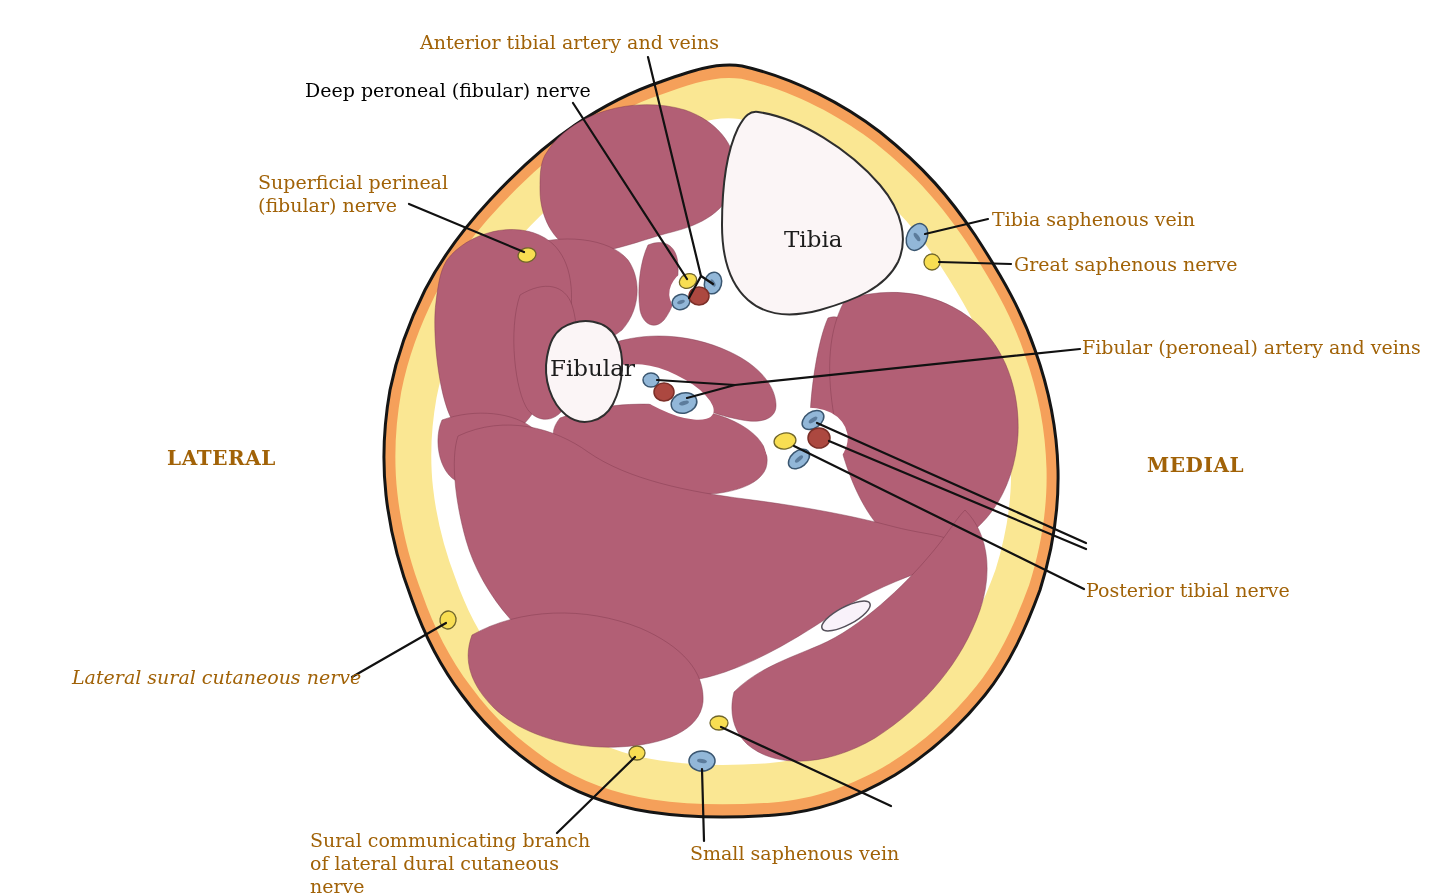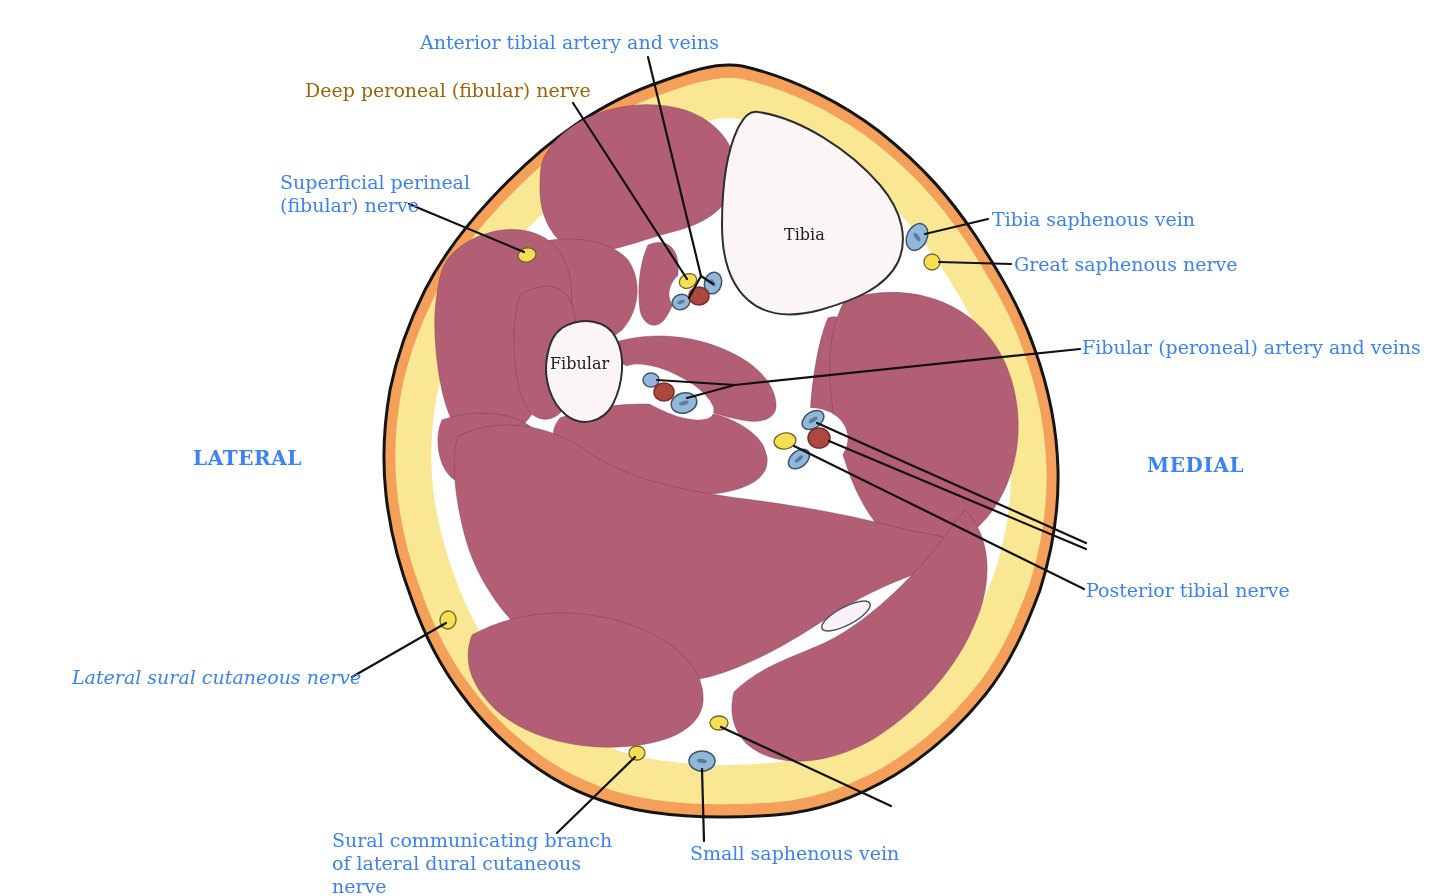--- a/index.html
+++ b/index.html
@@ -1,23 +1,23 @@
 <!DOCTYPE html>
 <html><head>
 <meta charset="utf-8">
 <style>
   html,body{margin:0;padding:0;background:#fff;}
   .stage{position:relative;width:1436px;height:896px;background:#ffffff;overflow:hidden;
          font-family:"DejaVu Serif","Liberation Serif",serif;}
   .stage svg{position:absolute;left:0;top:0;}
-  .lbl{position:absolute;font-size:19px;line-height:1.22;color:#3b82f6;white-space:nowrap;}
-  .lbl.wrap{white-space:normal;margin-left:22px;}
+  .lbl{position:absolute;font-size:19px;line-height:1.22;color:#a16207;white-space:nowrap;}
+  .lbl.wrap{white-space:normal;}
   .lbl.bold{font-weight:bold;font-size:20px;letter-spacing:.6px;}
-  .lbl.green{color:#a16207;}
-  .lbl.bone{font-size:16px;color:#1c1c1c;}
+  .lbl.green{color:#000000;}
+  .lbl.bone{font-size:23px;color:#1c1c1c;}
   .muscle{stroke:rgba(128,58,78,.45);stroke-width:1;}
   .bone-shape{stroke:#2e2e2e;stroke-width:2;}
   .vein{stroke:#3a5670;stroke-width:1.5;}
   .vein-streak{stroke:none;}
   .artery{stroke:#7c2f28;stroke-width:1.5;}
   .nerve{stroke:#6f652a;stroke-width:1.3;}
   .leader{stroke-width:2.2;stroke-linecap:round;fill:none;}
   .pocket{fill:#ffffff;}
   .lens{fill:#f9f2fa;stroke:#55505a;stroke-width:1.5;}
 </style>
@@ -157,21 +157,21 @@
   <div class="lbl green" style="left:305px;top:79px;">Deep peroneal (fibular) nerve</div>
 
   <div class="lbl wrap" style="left:258px;top:171px;width:205px;">Superficial perineal (fibular) nerve</div>
 
   <div class="lbl" style="left:992px;top:208px;">Tibia saphenous vein</div>
 
   <div class="lbl" style="left:1014px;top:253px;text-align:center;">Great saphenous nerve</div>
 
   <div class="lbl" style="left:1082px;top:336px;text-align:right;">Fibular (peroneal) artery and veins</div>
 
-  <div class="lbl bold" style="left:193px;top:446px;">LATERAL</div>
+  <div class="lbl bold" style="left:167px;top:446px;">LATERAL</div>
 
   <div class="lbl bold" style="left:1147px;top:453px;">MEDIAL</div>
 
 
   <div class="lbl" style="left:1086px;top:579px;">Posterior tibial nerve</div>
 
   <div class="lbl" style="left:72px;top:666px;font-style:italic;">Lateral sural cutaneous nerve</div>
 
 
   <div class="lbl wrap" style="left:310px;top:829px;width:300px;">Sural communicating branch of lateral dural cutaneous nerve</div>

